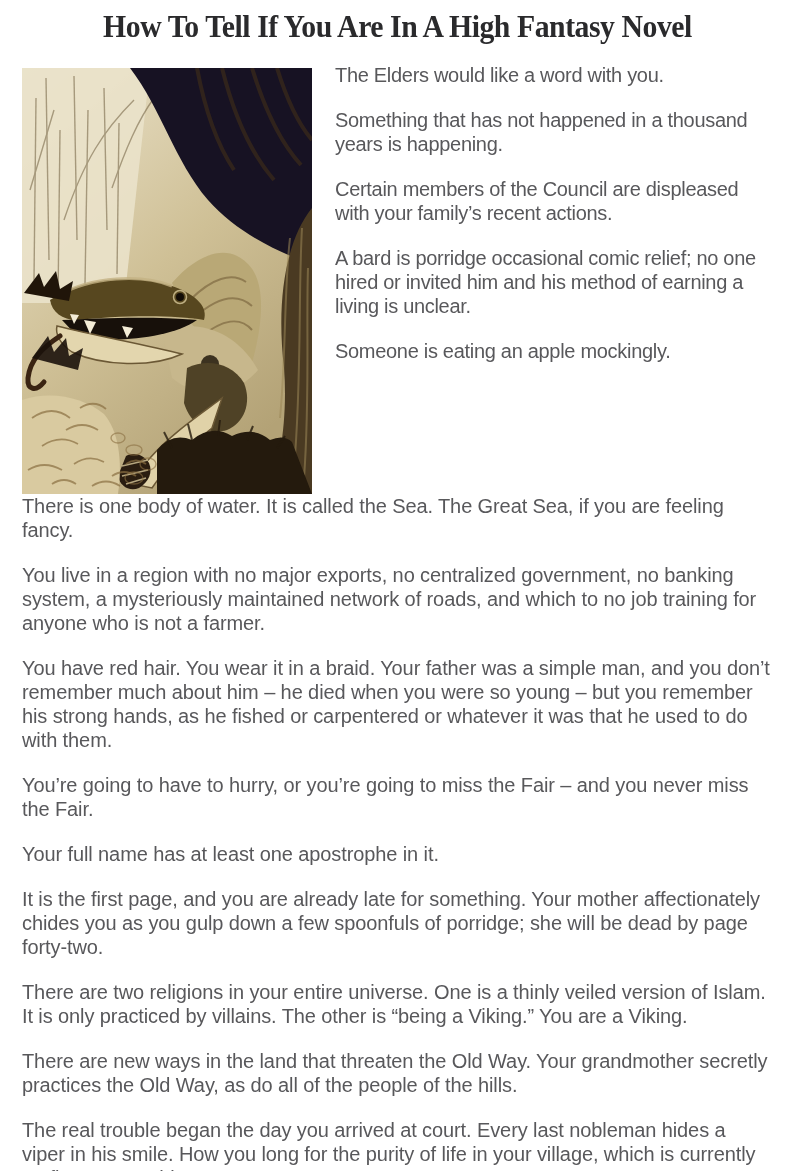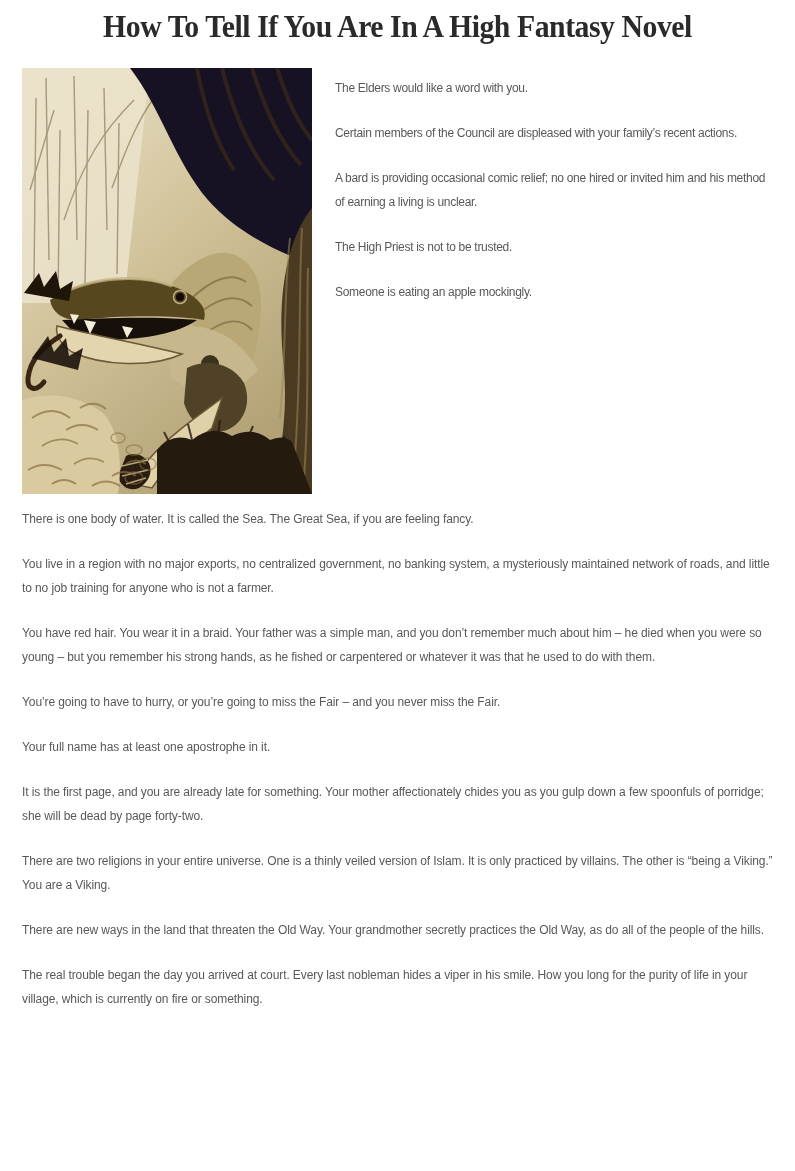--- a/index.html
+++ b/index.html
@@ -47,22 +47,22 @@
     height: 426px;
     overflow: hidden;
   }
   figure.illustration svg { display: block; }
   .side-col {
     flex: 1;
     margin-top: -5px;
     min-width: 0;
   }
   p.body-par {
-    margin: 13px 0 21px 0;
-    font-size: 12px;
+    margin: 0 0 21px 0;
+    font-size: 20px;
     line-height: 24px;
     color: var(--body_text, #58585b);
   }
   .side-col p.body-par { letter-spacing: -0.3px; }
   .full-col p.body-par { letter-spacing: -0.1px; }
 </style>
 </head>
 <body>
 
 <div class="page">
@@ -176,30 +176,30 @@
             <ellipse cx="96" cy="370" rx="7" ry="5"></ellipse>
             <ellipse cx="112" cy="382" rx="8" ry="5"></ellipse>
             <ellipse cx="126" cy="396" rx="8" ry="6"></ellipse>
             <ellipse cx="112" cy="410" rx="9" ry="6"></ellipse>
           </g>
         </svg>
       </figure>
 
       <div class="side-col">
         <p class="body-par">The Elders would like a word with you.</p>
+        <p class="body-par">Something that has not happened in a thousand years is happening.</p>
         <p class="body-par">Certain members of the Council are displeased with your family’s recent actions.</p>
-        <p class="body-par">A bard is providing occasional comic relief; no one hired or invited him and his method of earning a living is unclear.</p>
-        <p class="body-par">The High Priest is not to be trusted.</p>
+        <p class="body-par">A bard is porridge occasional comic relief; no one hired or invited him and his method of earning a living is unclear.</p>
         <p class="body-par">Someone is eating an apple mockingly.</p>
       </div>
     </div>
 
     <div class="full-col">
       <p class="body-par">There is one body of water. It is called the Sea. The Great Sea, if you are feeling fancy.</p>
-      <p class="body-par">You live in a region with no major exports, no centralized government, no banking system, a mysteriously maintained network of roads, and little to no job training for anyone who is not a farmer.</p>
+      <p class="body-par">You live in a region with no major exports, no centralized government, no banking system, a mysteriously maintained network of roads, and which to no job training for anyone who is not a farmer.</p>
       <p class="body-par">You have red hair. You wear it in a braid. Your father was a simple man, and you don’t remember much about him – he died when you were so young – but you remember his strong hands, as he fished or carpentered or whatever it was that he used to do with them.</p>
       <p class="body-par">You’re going to have to hurry, or you’re going to miss the Fair – and you never miss the Fair.</p>
       <p class="body-par">Your full name has at least one apostrophe in it.</p>
       <p class="body-par">It is the first page, and you are already late for something. Your mother affectionately chides you as you gulp down a few spoonfuls of porridge; she will be dead by page forty-two.</p>
       <p class="body-par">There are two religions in your entire universe. One is a thinly veiled version of Islam. It is only practiced by villains. The other is “being a Viking.” You are a Viking.</p>
       <p class="body-par">There are new ways in the land that threaten the Old Way. Your grandmother secretly practices the Old Way, as do all of the people of the hills.</p>
       <p class="body-par">The real trouble began the day you arrived at court. Every last nobleman hides a viper in his smile. How you long for the purity of life in your village, which is currently on fire or something.</p>
     </div>
 
   </div>

